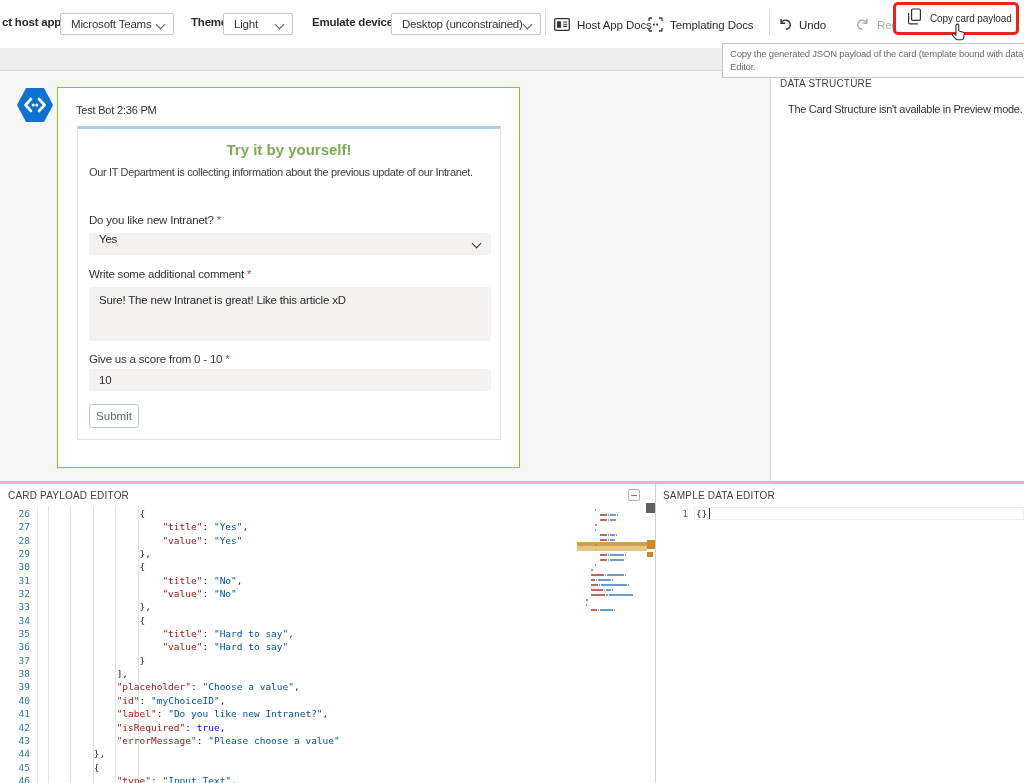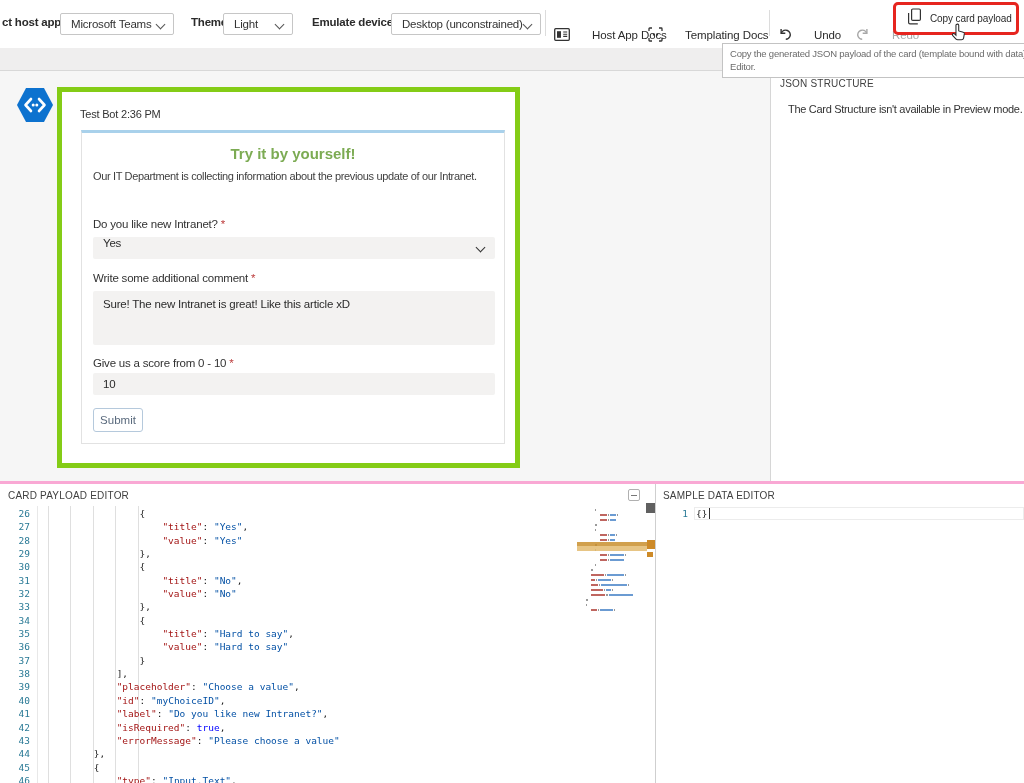--- a/index.html
+++ b/index.html
@@ -7,36 +7,36 @@
           font-family:"Liberation Sans",sans-serif;color:#2b2b2b;}
   
   .toolbar{position:absolute;left:0;top:0;width:1024px;height:48px;background:#fff;}
   .tb-label{position:absolute;top:16px;font-size:11.5px;font-weight:600;color:#2b2b2b;white-space:nowrap;letter-spacing:-0.2px;}
   .tb-select{position:absolute;top:13px;height:22px;background:#fff;border:1px solid #c6c6c6;border-radius:2px;
              display:flex;align-items:center;box-sizing:border-box;padding:0 24px 0 10px;font-size:11.5px;color:#333;
              white-space:nowrap;letter-spacing:-0.2px;cursor:default;}
   .chev{position:absolute;right:9px;top:7px;width:6px;height:6px;border-right:1.4px solid #555;border-bottom:1.4px solid #555;
         transform:rotate(45deg);}
   .vsep{position:absolute;top:10px;width:1px;height:26px;background:#dcdcdc;}
-  .tb-btn{position:absolute;top:20px;height:30px;display:flex;align-items:center;gap:22px;background:none;border:none;
+  .tb-btn{position:absolute;top:10px;height:30px;display:flex;align-items:center;gap:7px;background:none;border:none;
           font-family:inherit;font-size:11.5px;color:#2b2b2b;white-space:nowrap;letter-spacing:-0.1px;padding:0;cursor:pointer;}
   .tb-btn.disabled{color:#a8a8a8;}
   .copy-ring{position:absolute;left:893px;top:2px;width:126px;height:33px;border:3px solid #e6251f;border-radius:5px;
              display:flex;align-items:center;box-sizing:border-box;padding-left:11px;gap:8px;background:#fff;}
   .hand{position:absolute;left:951px;top:23px;z-index:60;}
   
   .tooltip{position:absolute;left:722px;top:43px;width:312px;box-sizing:border-box;background:#fff;border:1px solid #c3c3c3;
            padding:3px 7px 4px 7px;font-size:9.5px;letter-spacing:-0.2px;line-height:13px;color:#6b6b6b;z-index:55;}
   
   .substrip{position:absolute;left:0;top:48px;width:1024px;height:23px;background:#efeeee;border-bottom:1px solid #d8d8d8;box-sizing:border-box;}
   
   .content{position:absolute;left:0;top:71px;width:1024px;height:410px;}
   .preview{position:absolute;left:0;top:0;width:771px;height:410px;background:#f6f6f6;border-right:1px solid #d6d6d6;box-sizing:border-box;}
   .avatar{position:absolute;left:15px;top:15px;}
-  .chat{position:absolute;left:57px;top:16px;width:463px;height:381px;background:#fff;border:5px solid #84cc16;box-sizing:border-box;}
+  .chat{position:absolute;left:57px;top:16px;width:463px;height:381px;background:#fff;border:1px solid #84cc16;box-sizing:border-box;}
   .sender{position:absolute;left:18px;top:16px;font-size:11px;letter-spacing:-0.2px;color:#333;}
   .card{position:absolute;left:19px;top:38px;width:424px;height:314px;background:#fff;border:1px solid #e2e2e2;
         border-top:3px solid #a9d1eb;box-sizing:border-box;overflow:hidden;}
   .card-title{position:absolute;left:0;top:12px;width:100%;text-align:center;font-size:15px;font-weight:600;color:#7cab53;}
   .card p{position:absolute;left:11px;margin:0;font-size:11px;letter-spacing:-0.35px;color:#3f3f3f;white-space:nowrap;}
   .card .lbl{position:absolute;left:11px;font-size:11.5px;letter-spacing:-0.2px;color:#323232;white-space:nowrap;}
   .req{color:#bd3d3d;}
   .field{position:absolute;left:11px;width:402px;background:#f3f2f1;border:none;border-radius:2px;box-sizing:border-box;
          font-family:inherit;font-size:11.5px;letter-spacing:-0.2px;color:#2b2b2b;}
   .f-select{top:104px;height:22px;display:flex;padding-left:10px;cursor:pointer;}
@@ -190,21 +190,21 @@
           <div class="field f-input" style="display:flex;align-items:center">
               <span>10</span>
             </div>
 
           <button class="f-submit">Submit</button>
         </div>
       </div>
     </div>
 
     <div class="structure">
-      <div class="panel-title">JSON STRUCTURE</div>
+      <div class="panel-title">DATA STRUCTURE</div>
       <div class="structure-msg">The Card Structure isn't available in Preview mode.</div>
     </div>
   </div>
 
   <div class="editors">
     <div class="payload">
       <div class="panel-title">CARD PAYLOAD EDITOR</div>
       <div class="collapse"></div>
       <div class="code-wrap">
         <div class="guide" style="left:37px;background:#e8e8e8"></div>

